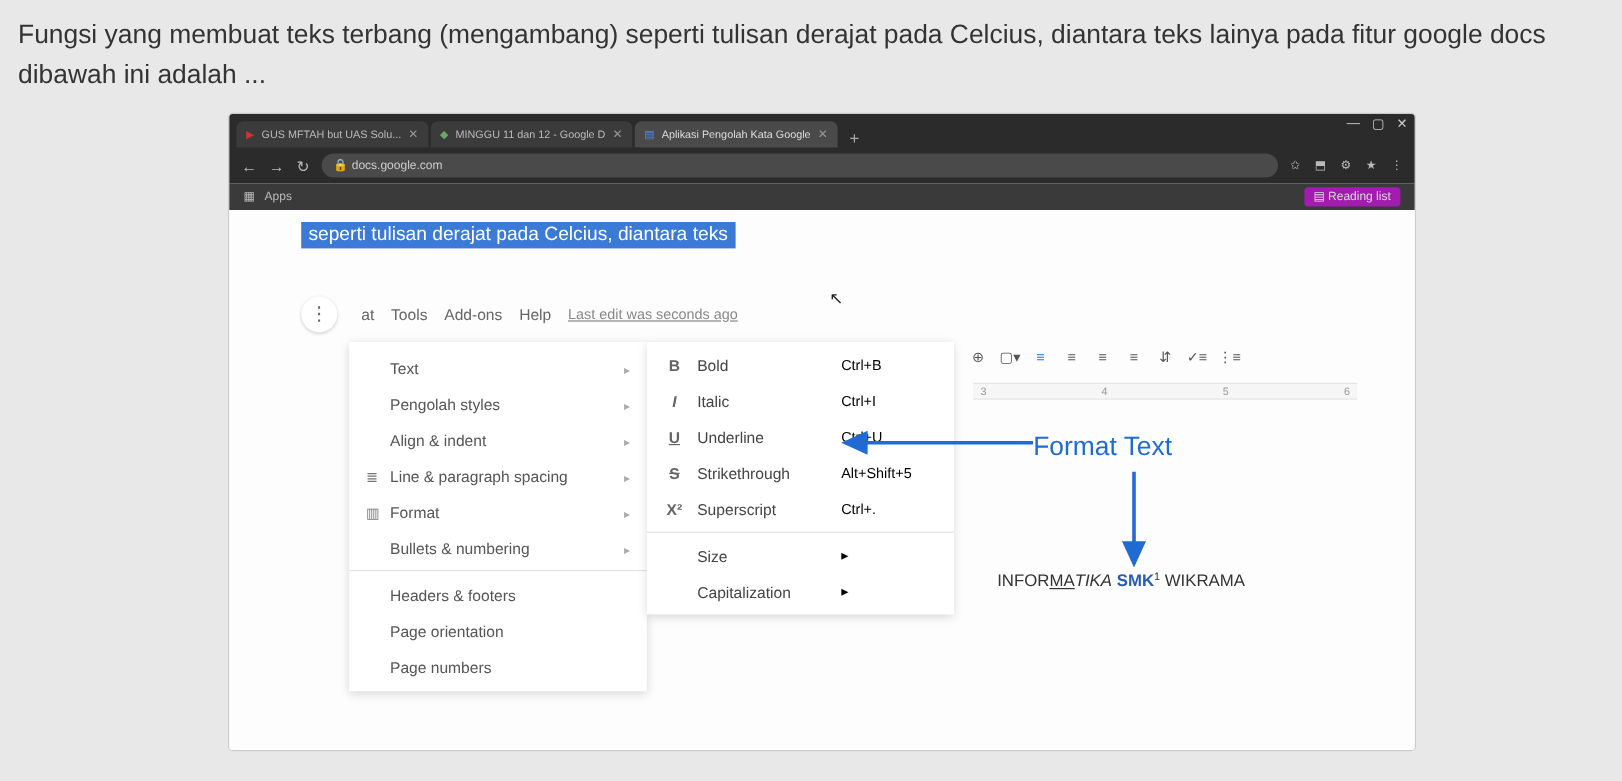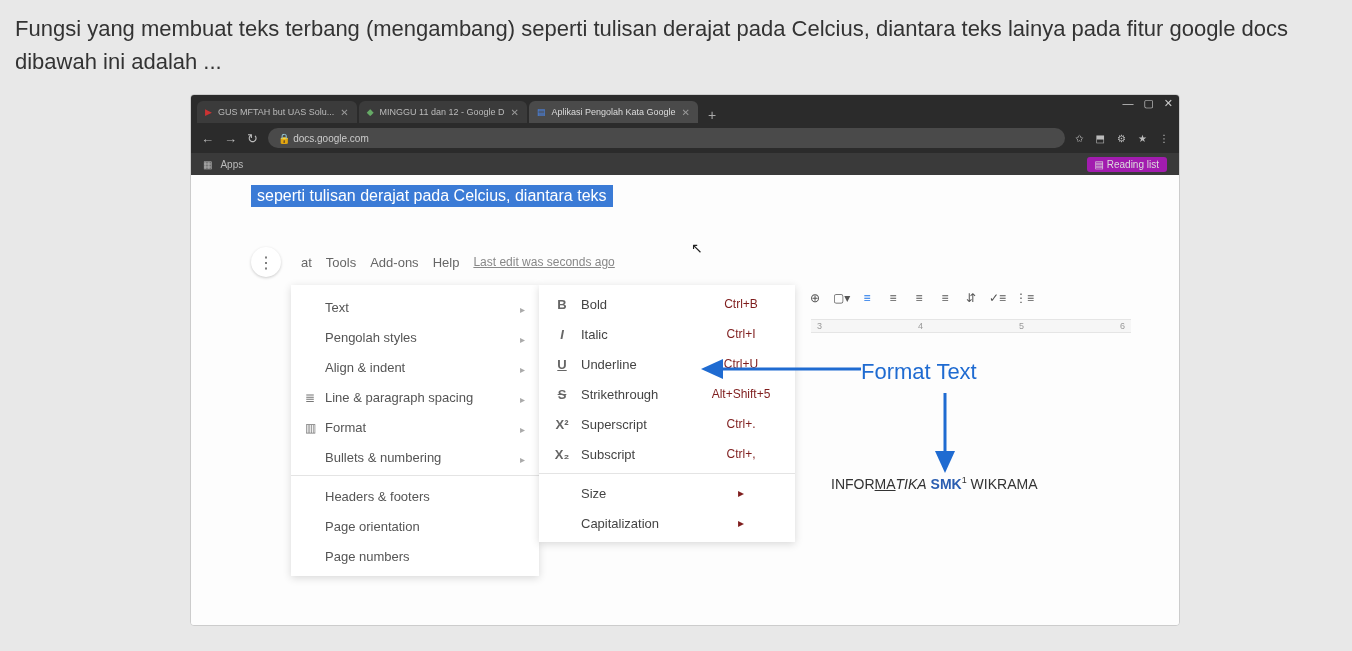--- a/index.html
+++ b/index.html
@@ -192,21 +192,21 @@
     }
     .ts-row {
       display: flex;
       align-items: center;
       padding: 6px 14px;
       height: 30px;
       gap: 10px;
     }
     .ts-icon { width: 18px; font-weight: bold; color: #666; text-align: center; }
     .ts-label { flex: 1; }
-    .ts-short { color: #7f1d1d; font-size: 12px; text-align: center; width: 80px; }
+    .ts-short { color: #000000; font-size: 12px; text-align: left; width: 80px; }
     .ts-sep { border-top: 1px solid #e4e4e4; margin: 4px 0; }
     
     .toolbar {
       position: absolute;
       top: 116px;
       left: 616px;
       display: flex;
       gap: 10px;
       align-items: center;
       font-size: 12px;
@@ -408,25 +408,20 @@
       </div>
       <div class="ts-row">
         <span class="ts-icon" style="text-decoration:line-through">S</span>
         <span class="ts-label">Strikethrough</span>
         <span class="ts-short">Alt+Shift+5</span>
       </div>
       <div class="ts-row">
         <span class="ts-icon">X²</span>
         <span class="ts-label">Superscript</span>
         <span class="ts-short">Ctrl+.</span>
-      </div>
-      <div class="ts-row">
-        <span class="ts-icon">X₂</span>
-        <span class="ts-label">Subscript</span>
-        <span class="ts-short">Ctrl+,</span>
       </div>
       <div class="ts-sep"></div>
       <div class="ts-row">
         <span class="ts-icon"></span>
         <span class="ts-label">Size</span>
         <span class="ts-short">▸</span>
       </div>
       <div class="ts-row">
         <span class="ts-icon"></span>
         <span class="ts-label">Capitalization</span>

